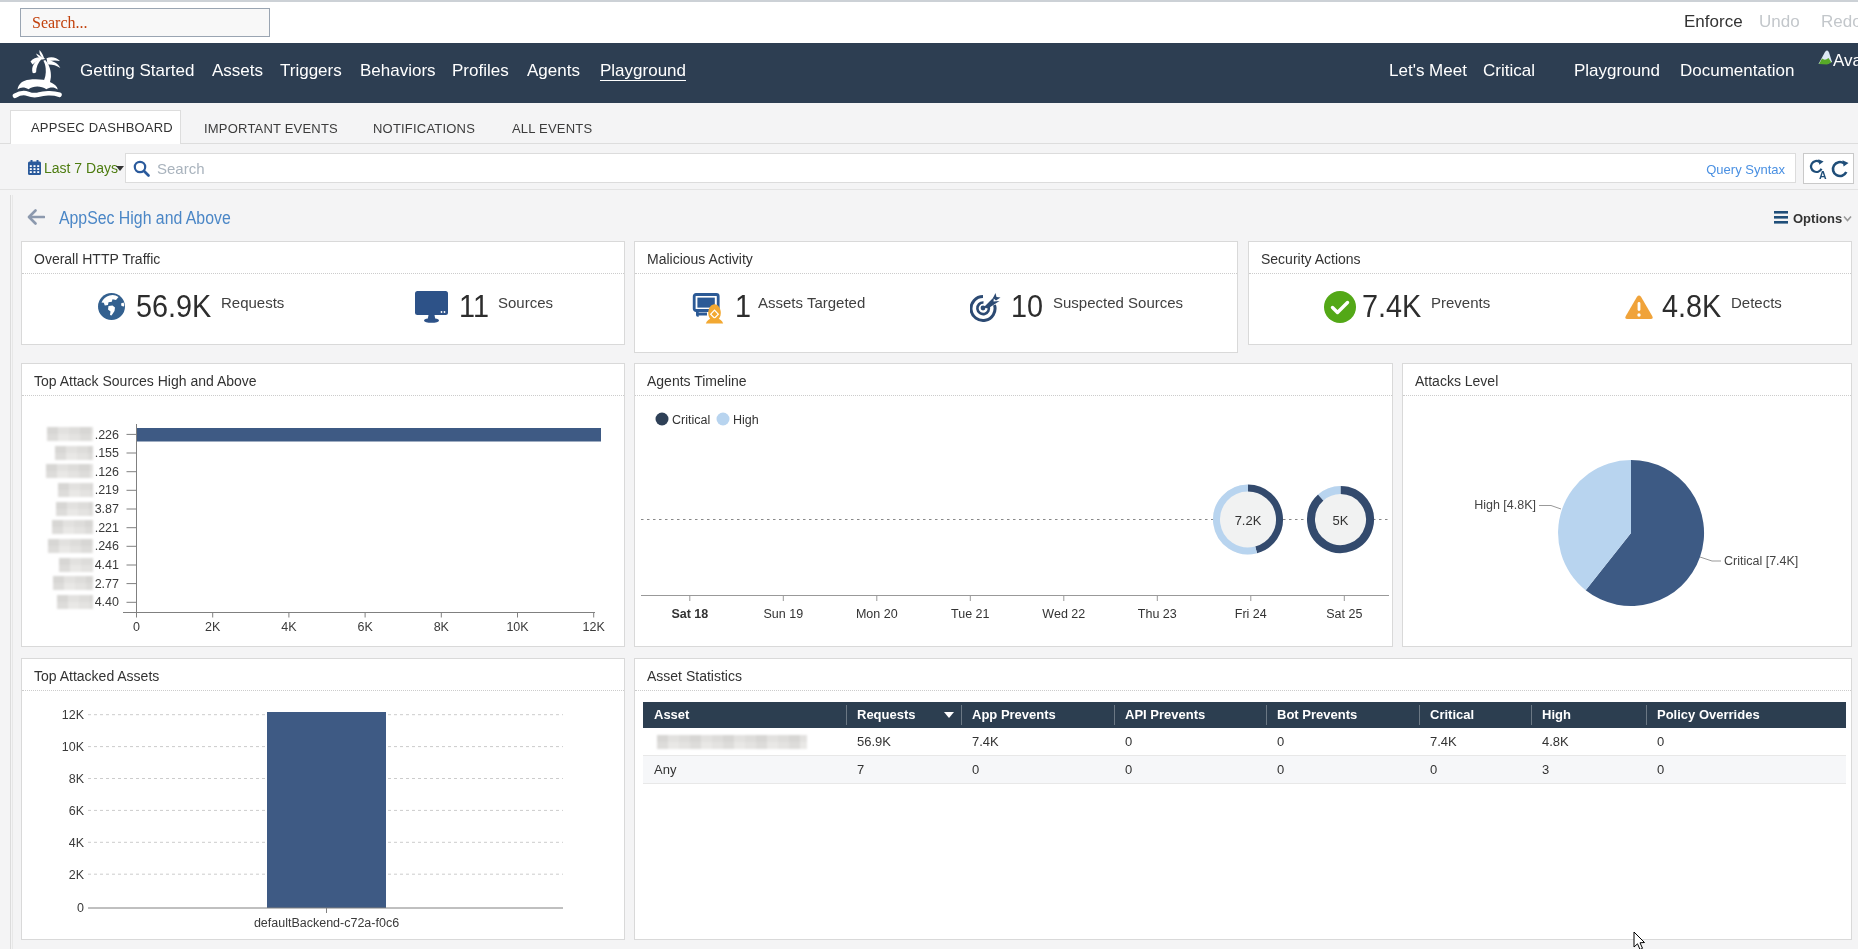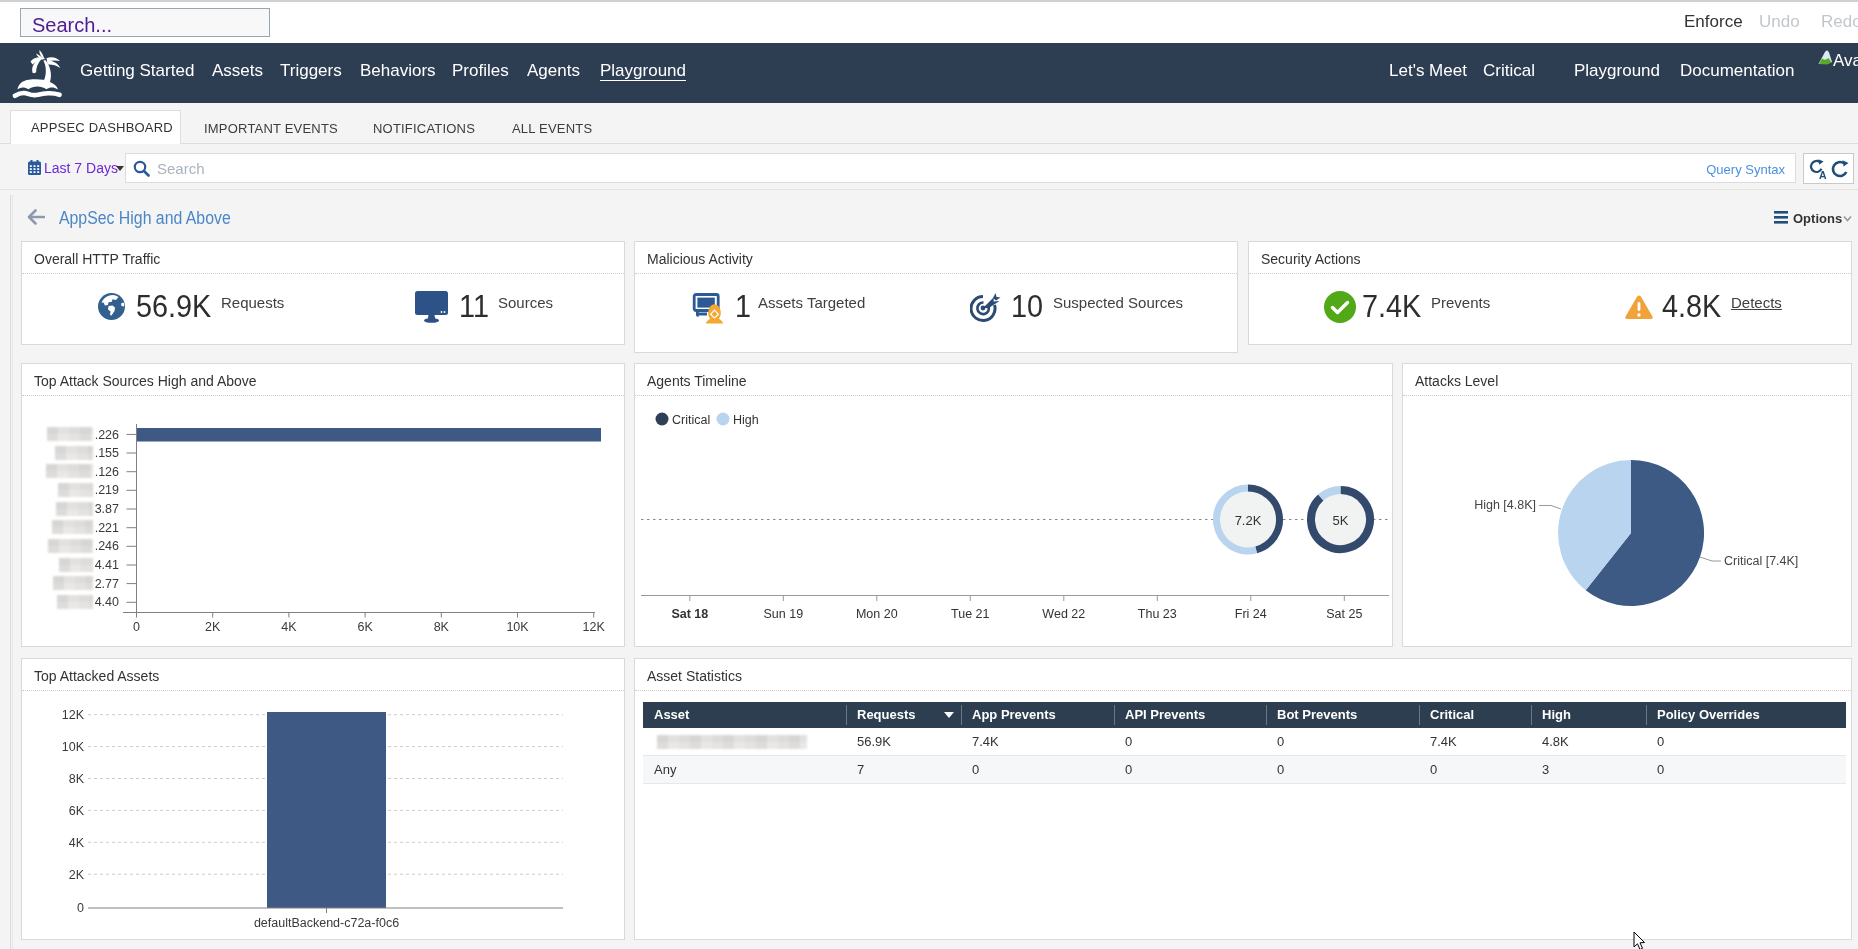--- a/index.html
+++ b/index.html
@@ -3,21 +3,21 @@
 <meta charset="utf-8">
 <style>
 *{margin:0;padding:0;box-sizing:border-box;}
 html,body{width:1858px;height:949px;overflow:hidden;}
 body{font-family:"Liberation Sans",sans-serif;background:#f4f4f5;}
 #page{position:relative;width:1858px;height:949px;background:#f4f4f5;overflow:hidden;}
 .abs{position:absolute;}
 
 #topbar{position:absolute;left:0;top:0;width:1858px;height:43px;background:#fff;border-top:2px solid #ccd1d6;}
 #topsearch{position:absolute;left:20px;top:6px;width:250px;height:29px;background:#f8f8f8;border:1px solid #9aa5b2;}
-#topsearch span{position:absolute;left:11px;top:5px;font-size:20px;color:#4c1d95;}
+#topsearch span{position:absolute;left:11px;top:5px;font-size:16px;color:#c2410c;font-family:Liberation Serif, serif;}
 .topright{position:absolute;top:10px;font-size:17px;}
 
 #nav{position:absolute;left:0;top:43px;width:1858px;height:60px;background:#2d3e52;}
 .nl{position:absolute;top:18px;font-size:17px;color:#fff;white-space:nowrap;}
 
 #tabline{position:absolute;left:0;top:143px;width:1858px;height:1px;background:#ddd;}
 #tabactive{position:absolute;left:10px;top:110px;width:171px;height:34px;background:#fff;border:1px solid #ddd;border-bottom:none;}
 .tab{position:absolute;top:121px;font-size:13px;color:#3c3c3c;letter-spacing:.2px;white-space:nowrap;}
 
 #filter{position:absolute;left:0;top:144px;width:1858px;height:46px;border-bottom:1px solid #e3e3e3;}
@@ -98,21 +98,21 @@
           <rect x="5.5" y="5.2" width="2" height="1.8"></rect>
           <rect x="9.2" y="5.2" width="2" height="1.8"></rect>
         <rect x="1.8" y="8.2" width="2" height="1.8"></rect>
           <rect x="5.5" y="8.2" width="2" height="1.8"></rect>
           <rect x="9.2" y="8.2" width="2" height="1.8"></rect>
         <rect x="1.8" y="11.2" width="2" height="1.8"></rect>
           <rect x="5.5" y="11.2" width="2" height="1.8"></rect>
           <rect x="9.2" y="11.2" width="2" height="1.8"></rect>
       </g>
     </svg>
-    <div class="abs" style="left:44px;top:16px;font-size:14px;color:#6d28d9;">Last 7 Days</div>
+    <div class="abs" style="left:44px;top:16px;font-size:14px;color:#4d7c0f;">Last 7 Days</div>
     <div class="abs" style="left:116px;top:22px;width:0;height:0;border-left:4px solid transparent;border-right:4px solid transparent;border-top:5px solid #333;"></div>
     <div id="fsearch">
       <svg class="abs" style="left:7px;top:6px;" width="17" height="17" viewBox="0 0 17 17">
         <circle cx="7" cy="7" r="5.2" fill="none" stroke="#2a5a9c" stroke-width="2.2"></circle>
         <line x1="11" y1="11" x2="15.5" y2="15.5" stroke="#2a5a9c" stroke-width="2.6" stroke-linecap="round"></line>
       </svg>
       <div class="abs" style="left:31px;top:6px;font-size:15px;color:#a9b3bd;">Search</div>
       <div class="abs" style="right:10px;top:8px;font-size:13px;color:#4a90e2;">Query Syntax</div>
     </div>
     <div id="qbox">
@@ -199,21 +199,21 @@
       <path d="M8.5 16.5 L13.5 21.5 L23.5 11.5" fill="none" stroke="#fff" stroke-width="3.4" stroke-linecap="round" stroke-linejoin="round"></path>
     </svg>
     <div class="num" style="left:113px;top:48px;">7.4K</div>
     <div class="numlab" style="left:182px;top:53px;">Prevents</div>
     <svg class="abs" style="left:376px;top:53px;" width="28" height="25" viewBox="0 0 28 25">
       <path d="M12 1.8 Q14 -1 16 1.8 L27.2 21 Q28.8 24 25.5 24 L2.5 24 Q-0.8 24 0.8 21 Z" fill="#f0a33a"></path>
       <rect x="12.6" y="7" width="2.8" height="9" rx="1.4" fill="#fff"></rect>
       <circle cx="14" cy="20" r="1.7" fill="#fff"></circle>
     </svg>
     <div class="num" style="left:413px;top:48px;">4.8K</div>
-    <div class="numlab" style="left:482px;top:53px;text-decoration:underline;">Detects</div>
+    <div class="numlab" style="left:482px;top:53px;">Detects</div>
   </div>
 
   <div class="card" style="left:21px;top:363px;width:604px;height:284px;">
     <div class="cardtitle">Top Attack Sources High and Above</div>
       <div class="cdot"></div>
     <svg class="abs" style="left:0;top:0;" width="602" height="282" viewBox="0 0 602 282">
       <line x1="114.5" y1="60" x2="114.5" y2="248.5" stroke="#808080" stroke-width="1"></line>
       <line x1="101" y1="248.5" x2="573" y2="248.5" stroke="#808080" stroke-width="1"></line>
       <rect x="115" y="64" width="464" height="13.5" fill="#3e5a84"></rect>
       <g stroke="#808080" stroke-width="1">

